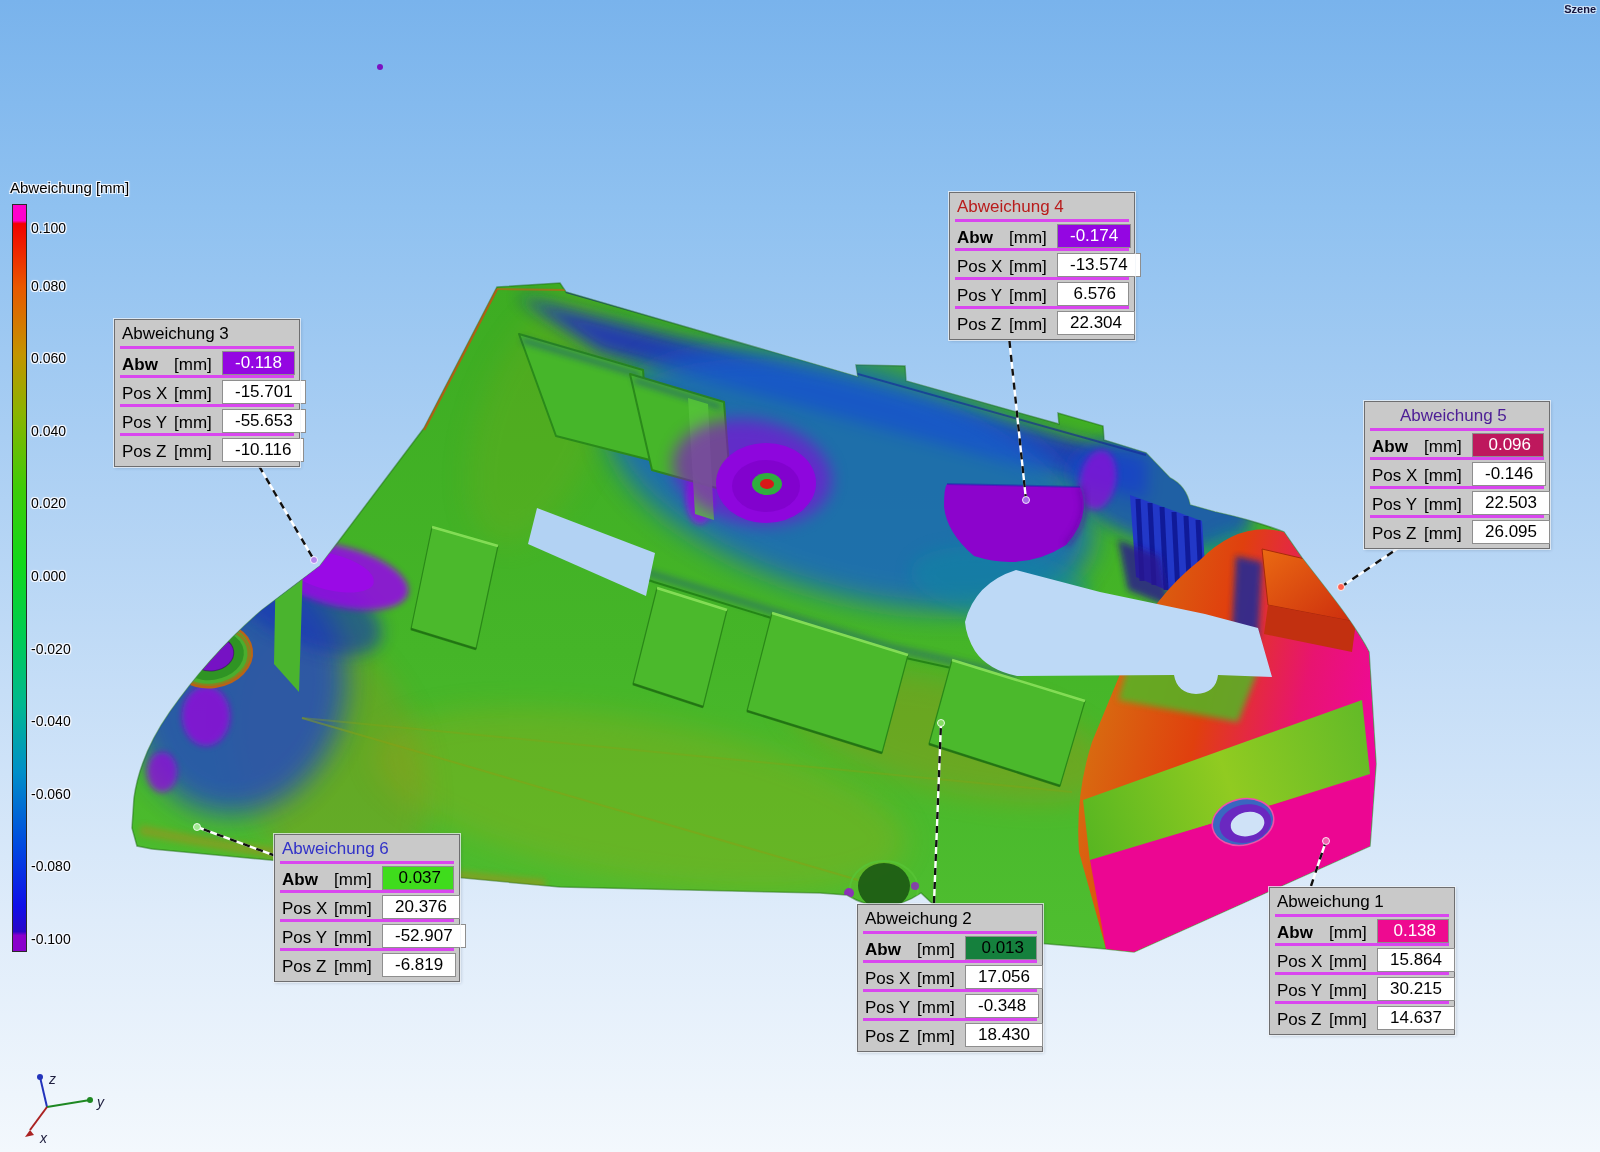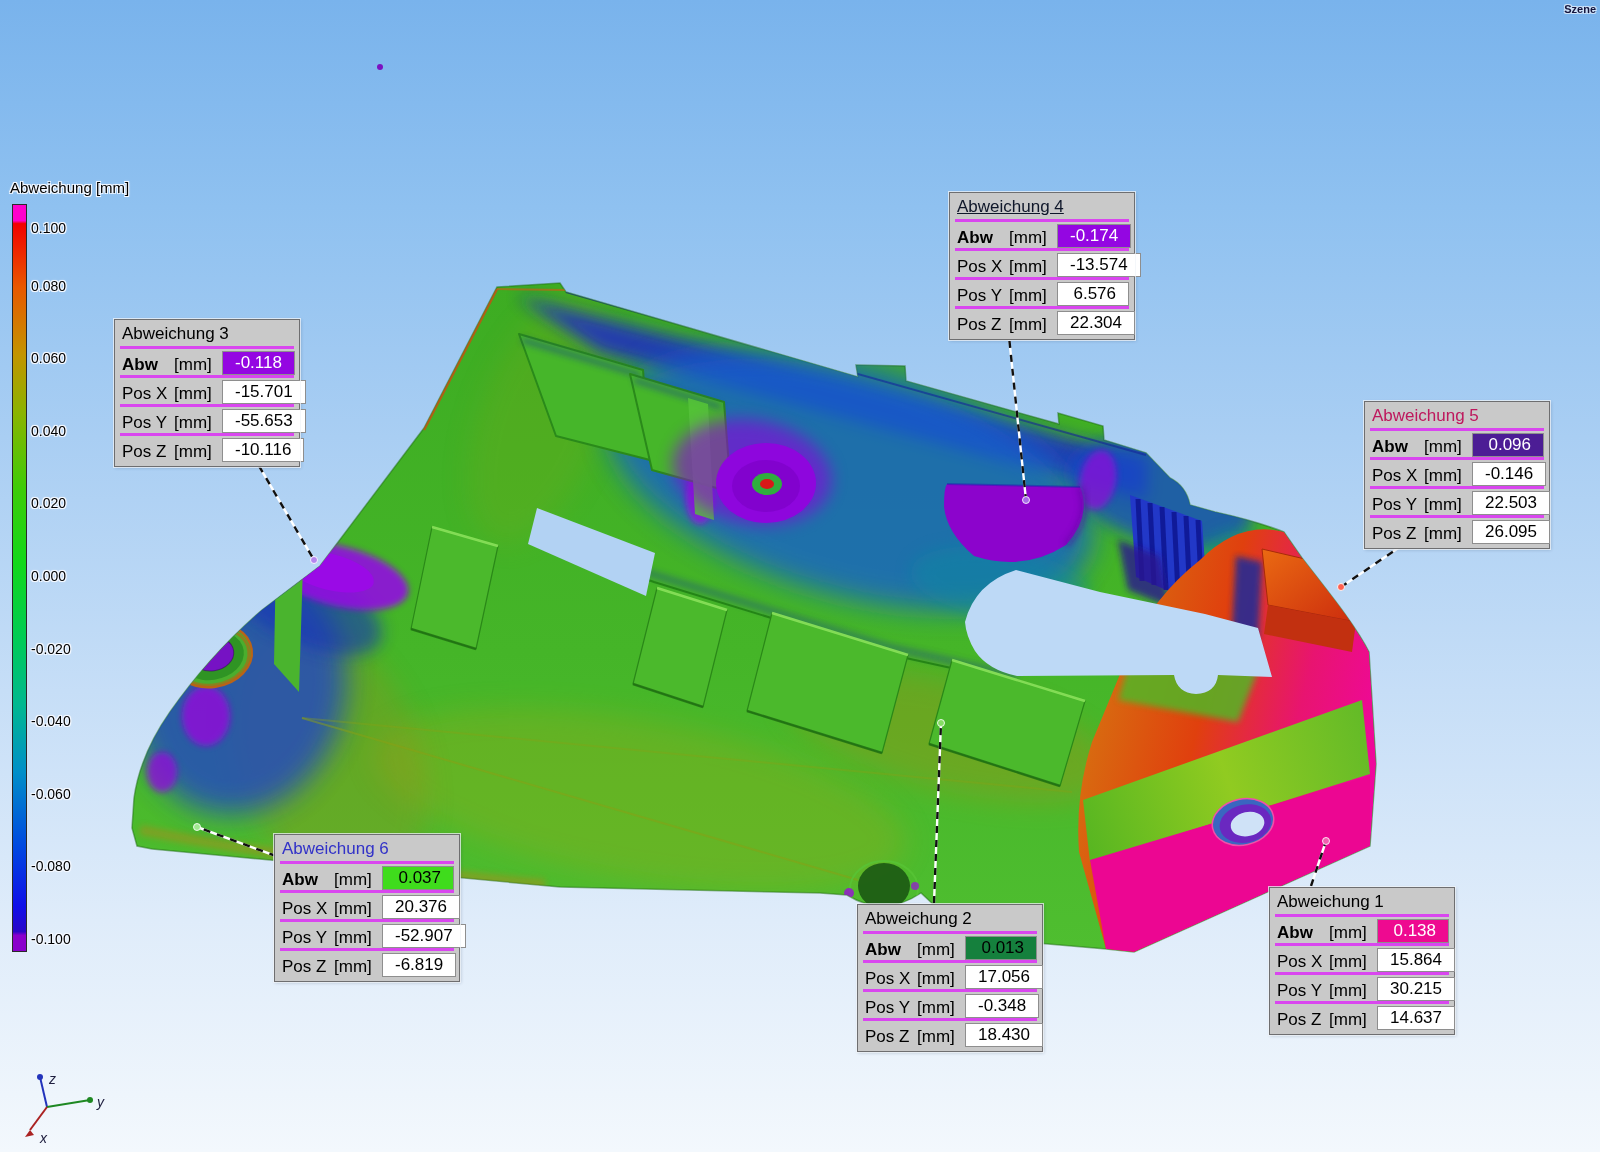--- a/index.html
+++ b/index.html
@@ -333,21 +333,21 @@
           <div class="aunit">[mm]</div>
           <div class="avalue">-55.653</div>
         </div>
         <div class="arow">
           <div class="alabel">Pos Z</div>
           <div class="aunit">[mm]</div>
           <div class="avalue">-10.116</div>
         </div>
       </div>
       <div class="annot" style="left: 949px; top: 192px;">
-        <div class="title" style="color: #0f172a; text-decoration: underline;">Abweichung 4</div>
+        <div class="title" style="color: #b91c1c;">Abweichung 4</div>
         <div class="arow">
           <div class="alabel bold">Abw</div>
           <div class="aunit">[mm]</div>
           <div class="avalue" style="background: rgb(148, 6, 226); color: rgb(255, 255, 255); font-weight: normal;">-0.174</div>
         </div>
         <div class="arow">
           <div class="alabel">Pos X</div>
           <div class="aunit">[mm]</div>
           <div class="avalue">-13.574</div>
         </div>
@@ -356,25 +356,25 @@
           <div class="aunit">[mm]</div>
           <div class="avalue">6.576</div>
         </div>
         <div class="arow">
           <div class="alabel">Pos Z</div>
           <div class="aunit">[mm]</div>
           <div class="avalue">22.304</div>
         </div>
       </div>
       <div class="annot" style="left: 1364px; top: 401px;">
-        <div class="title" style="color: #be185d;">Abweichung 5</div>
-        <div class="arow">
-          <div class="alabel bold">Abw</div>
-          <div class="aunit">[mm]</div>
-          <div class="avalue" style="background: #4c1d95; color: rgb(255, 255, 255); font-weight: normal;">0.096</div>
+        <div class="title" style="color: #4c1d95; margin-left: 28px;">Abweichung 5</div>
+        <div class="arow">
+          <div class="alabel bold">Abw</div>
+          <div class="aunit">[mm]</div>
+          <div class="avalue" style="background: #be185d; color: rgb(255, 255, 255); font-weight: normal;">0.096</div>
         </div>
         <div class="arow">
           <div class="alabel">Pos X</div>
           <div class="aunit">[mm]</div>
           <div class="avalue">-0.146</div>
         </div>
         <div class="arow">
           <div class="alabel">Pos Y</div>
           <div class="aunit">[mm]</div>
           <div class="avalue">22.503</div>

